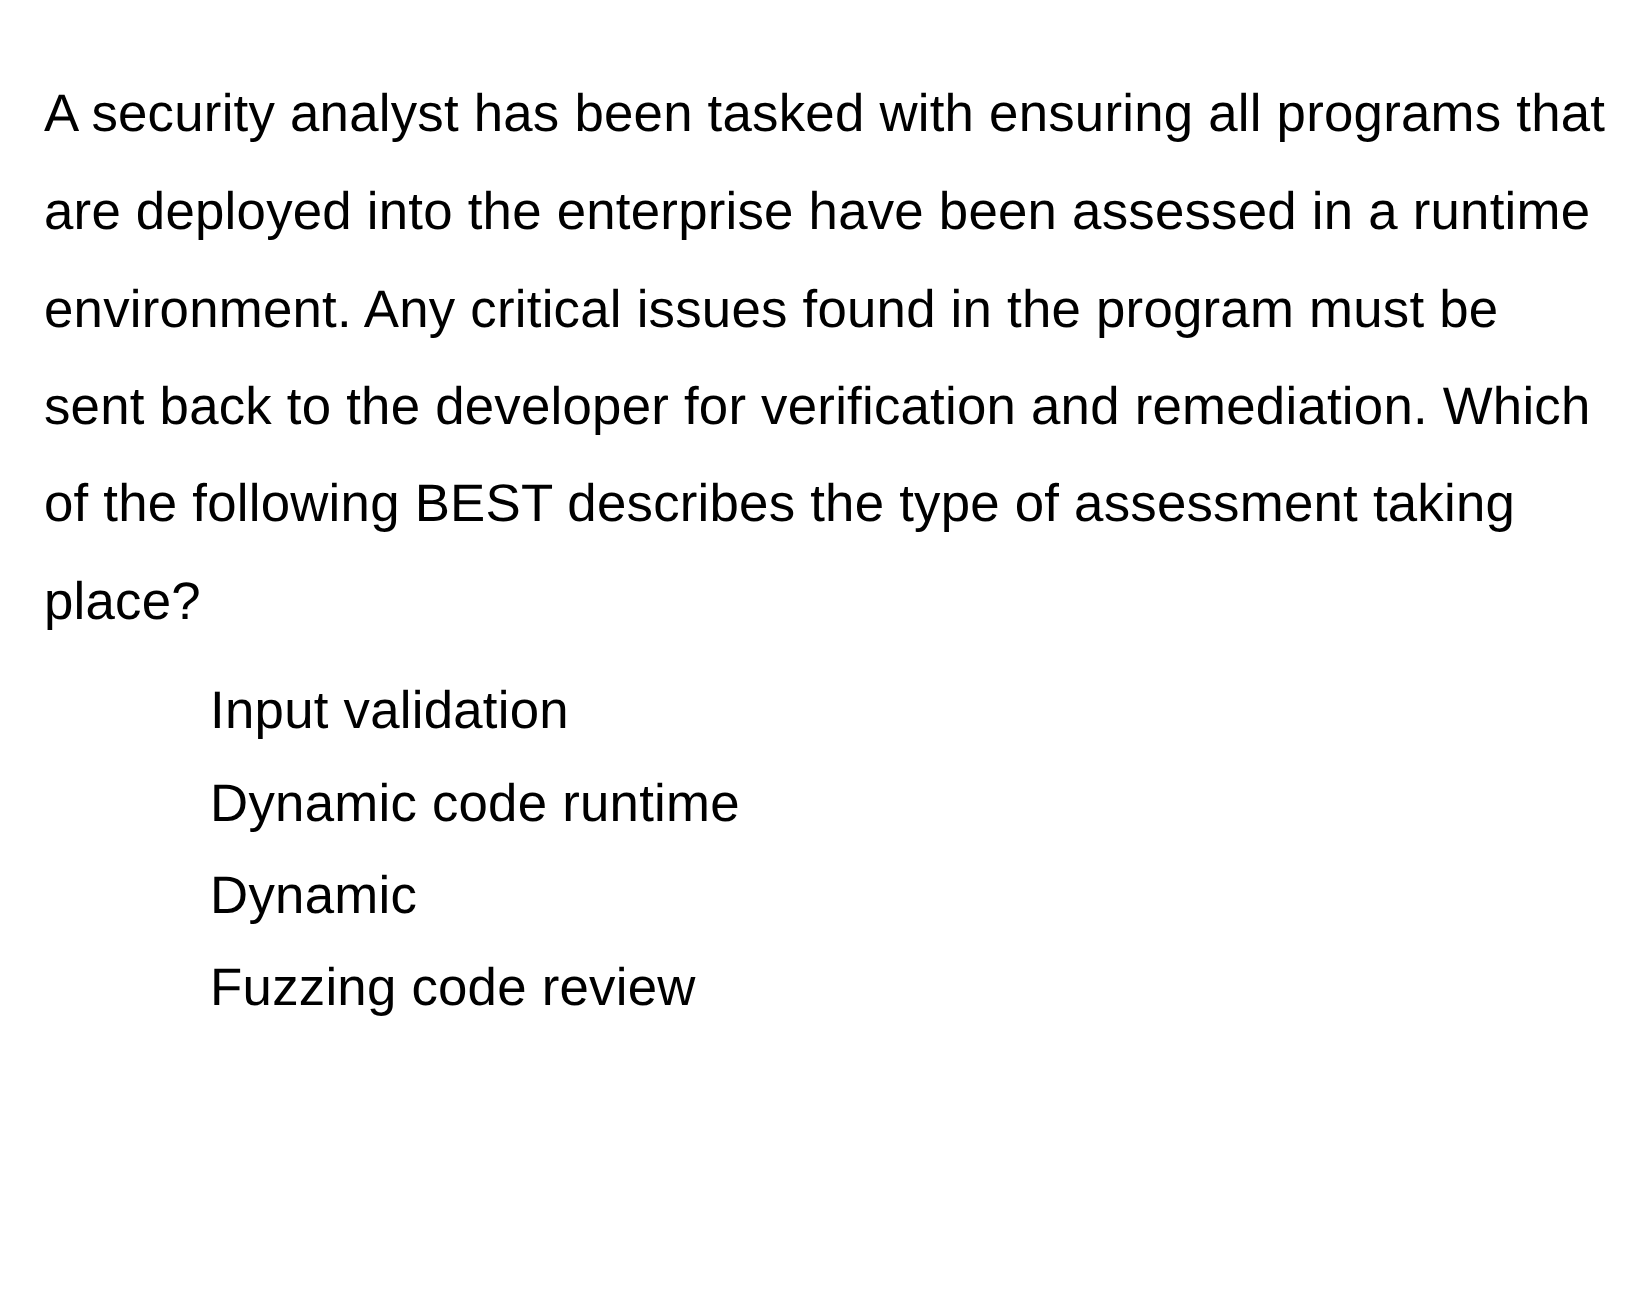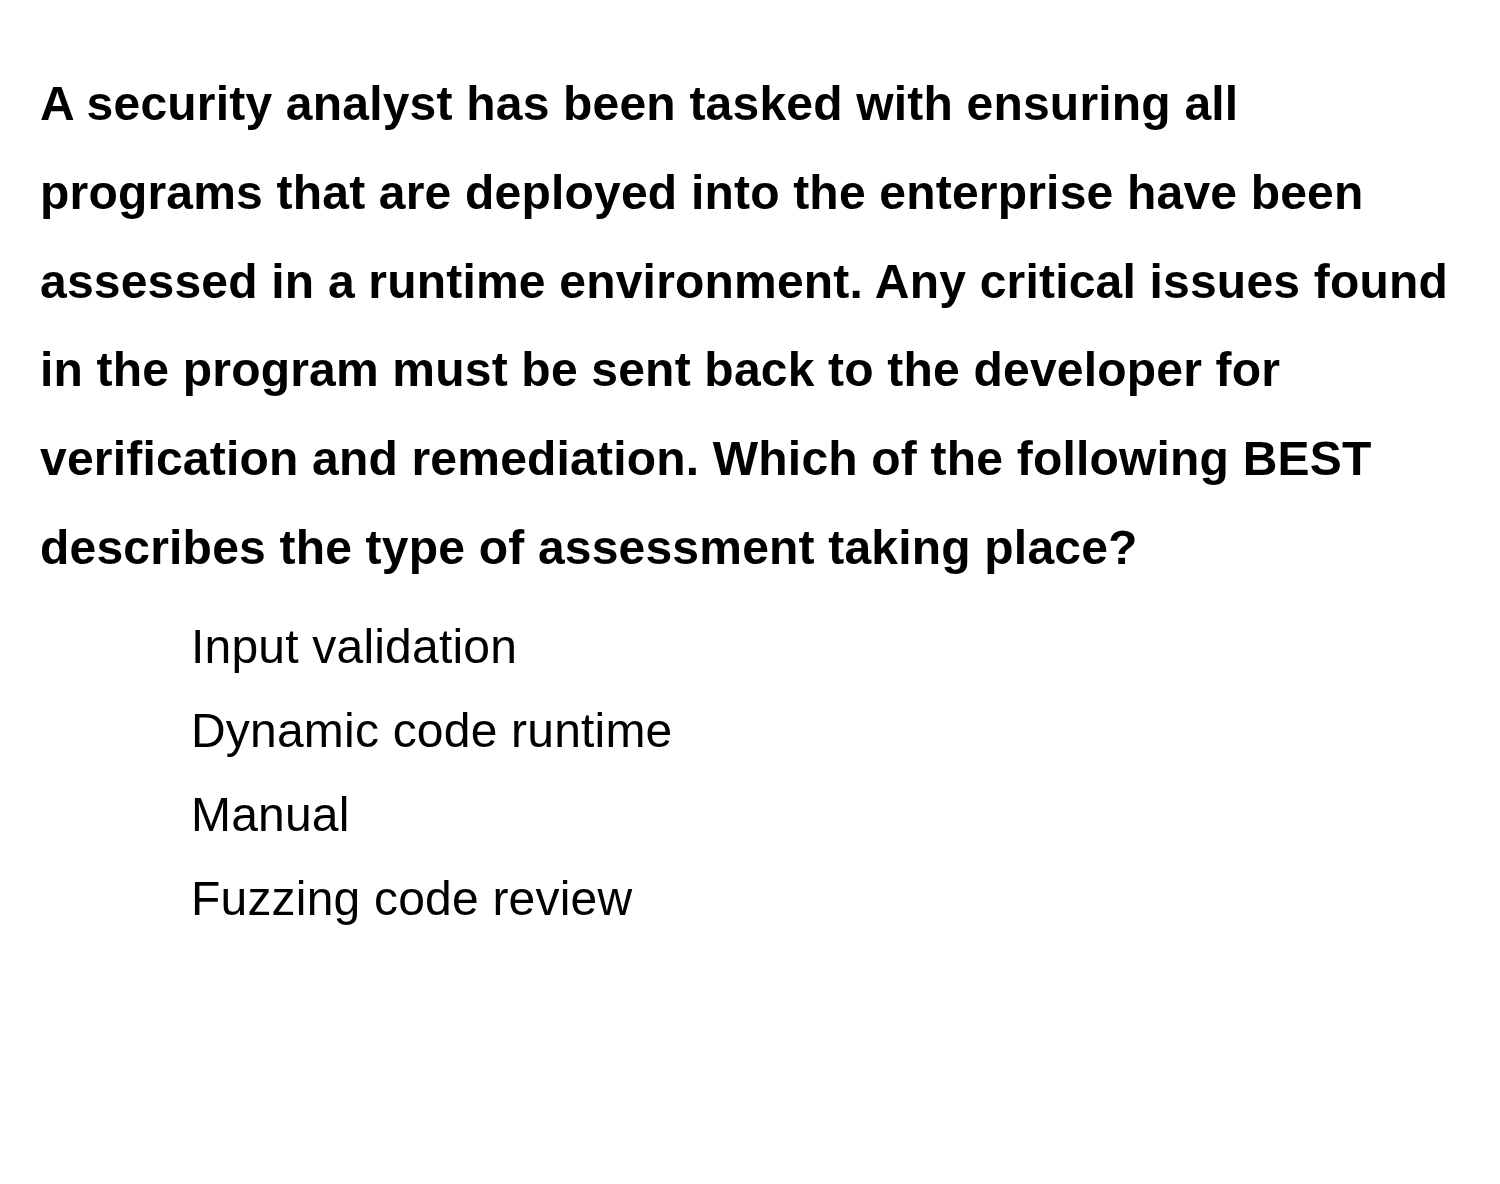--- a/index.html
+++ b/index.html
@@ -13,21 +13,21 @@
     background: #ffffff;
     font-family: Arial, Helvetica, sans-serif;
     color: #000000;
   }
   .container {
     padding: 60px 40px 40px 40px;
   }
   .question-text {
     font-size: 48px;
     line-height: 1.85;
-    font-weight: 700;
+    font-weight: 400;
     letter-spacing: 0.2px;
   }
   .options {
     padding-left: 110px;
     margin-top: 12px;
   }
   .option {
     font-size: 48px;
     line-height: 1.75;
     font-weight: 400;
@@ -36,16 +36,16 @@
   }
 </style>
 </head>
 <body>
 
 <div class="container">
   <div class="question-text">A security analyst has been tasked with ensuring all programs that are deployed into the enterprise have been assessed in a runtime environment. Any critical issues found in the program must be sent back to the developer for verification and remediation. Which of the following BEST describes the type of assessment taking place?</div>
   <div class="options">
     <div class="option">Input validation</div>
     <div class="option">Dynamic code runtime</div>
-    <div class="option">Manual</div>
+    <div class="option">Dynamic</div>
     <div class="option">Fuzzing code review</div>
   </div>
 </div>
 
 </body></html>

